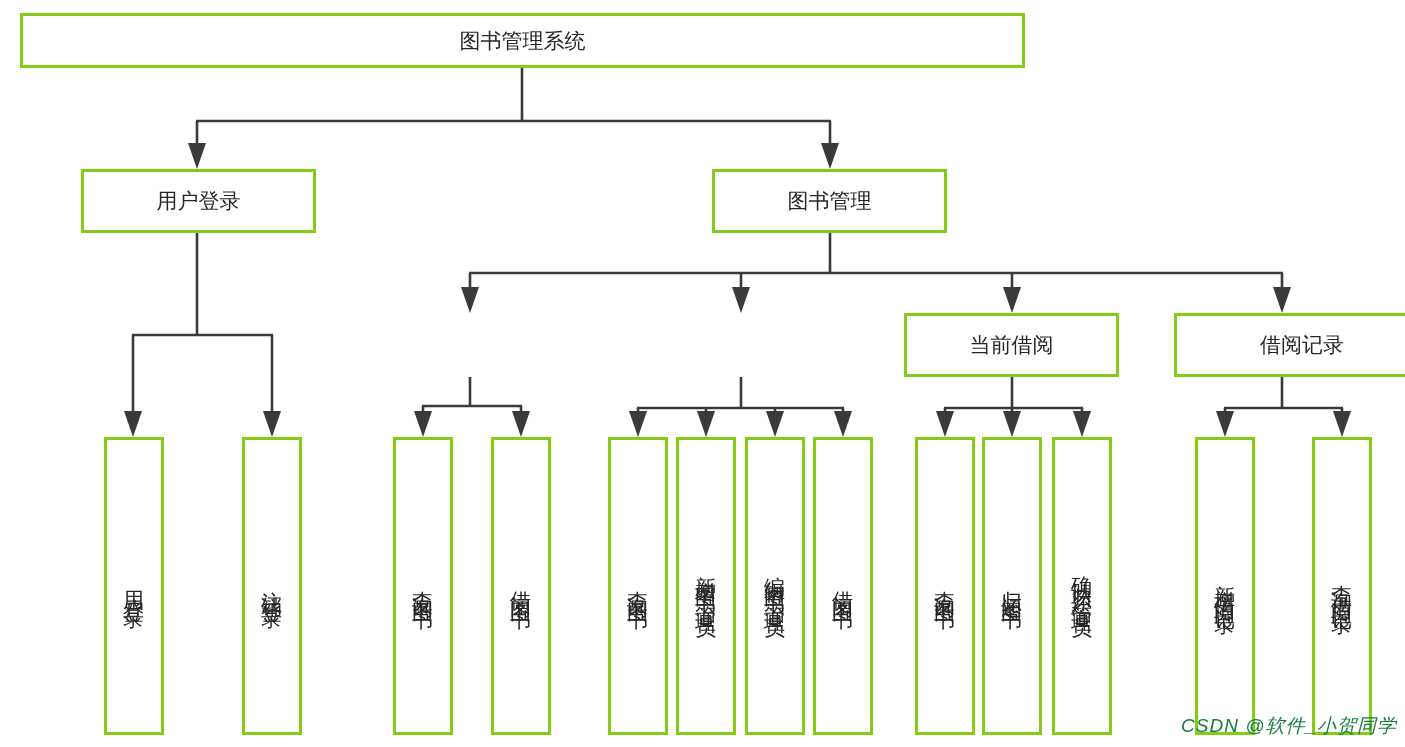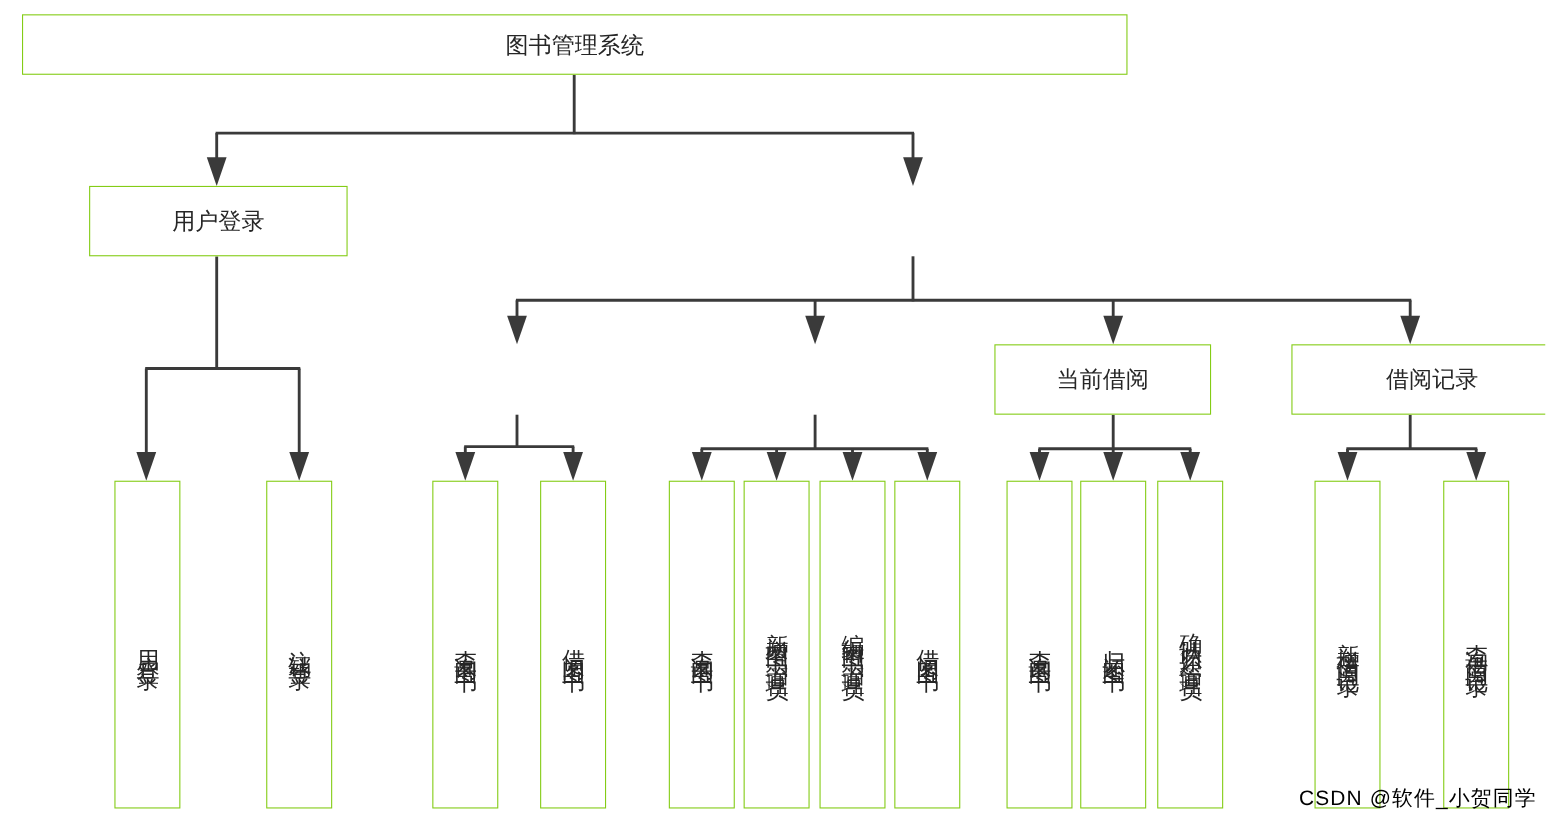--- a/index.html
+++ b/index.html
@@ -3,30 +3,31 @@
 <meta charset="utf-8">
 <style>
   html,body{margin:0;padding:0;background:#ffffff;}
   .canvas{
     position:relative;width:1405px;height:747px;background:#ffffff;overflow:hidden;
     font-family:"Liberation Sans","DejaVu Sans",sans-serif;color:#262626;
   }
   .connectors{position:absolute;left:0;top:0;width:1405px;height:747px;}
   .box{
     position:absolute;box-sizing:border-box;background:#ffffff;
-    border:1px solid #84cc16;display:flex;align-items:center;justify-content:center;
+    border:3px solid #84cc16;display:flex;align-items:center;justify-content:center;
     font-size:21px;color:#262626;text-align:right;
   }
   .vbox span{
     writing-mode:vertical-rl;
     letter-spacing:6px;line-height:1;white-space:nowrap;
   }
   .watermark{
-    position:absolute;right:8px;bottom:8px;font-size:19px;color:#000000;
+    position:absolute;right:8px;bottom:8px;font-size:19px;color:#15803d;
     letter-spacing:1px;
+    font-style:italic;
   }
 </style>
 </head>
 <body>
 
 <div class="canvas">
 
   <svg class="connectors" viewBox="0 0 1405 747" xmlns="http://www.w3.org/2000/svg">
     <g stroke="#3a3a3a" stroke-width="2.6" fill="none">
 
@@ -96,22 +97,25 @@
     </g>
   </svg>
 
   <div class="box" style="left:20px;top:13px;width:1005px;height:55px">
     <span>图书管理系统</span>
   </div>
 
   <div class="box" style="left:81px;top:169px;width:235px;height:64px">
     <span>用户登录</span>
   </div>
+  <div class="box" style="left:712px;top:169px;width:235px;height:64px">
+    <span>图书管理</span>
+  </div>
 
-  <div class="box" style="left:904px;top:313px;width:197px;height:64px">
+  <div class="box" style="left:904px;top:313px;width:215px;height:64px">
     <span>当前借阅</span>
   </div>
   <div class="box" style="left:1174px;top:313px;width:256px;height:64px">
     <span>借阅记录</span>
   </div>
 
   <div class="box vbox" style="left:104px;top:437px;width:60px;height:298px">
     <span>用户登录</span>
   </div>
   <div class="box vbox" style="left:242px;top:437px;width:60px;height:298px">

